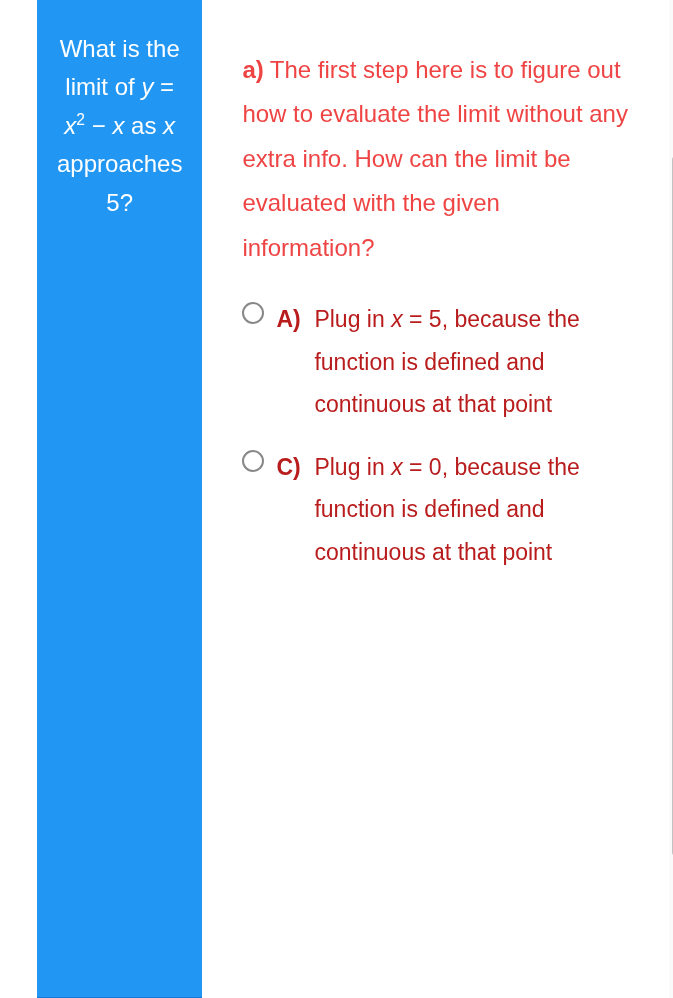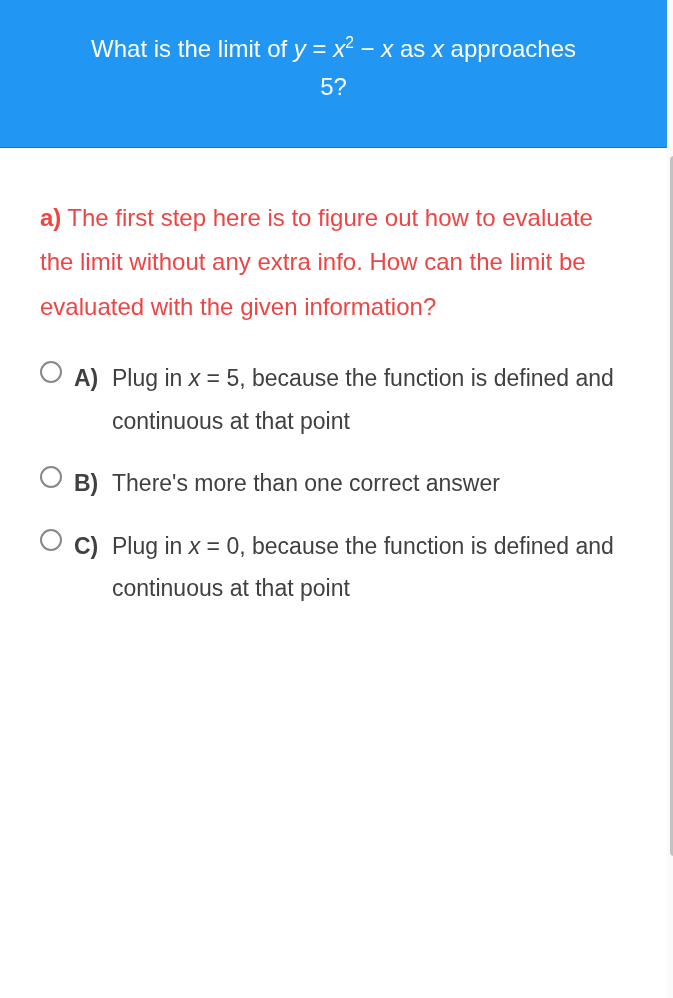--- a/index.html
+++ b/index.html
@@ -1,18 +1,18 @@
 <!DOCTYPE html>
 <html><head>
 <meta charset="utf-8">
 <style>
   * { box-sizing: border-box; margin: 0; padding: 0; }
   html, body { width: 673px; height: 998px; font-family: Arial, Helvetica, sans-serif; background: #fff; }
   .page { width: 673px; height: 998px; display: flex; }
-  .main-col { flex: 1 1 auto; display: flex; flex-direction: column; }
+  .main-col { flex: 1 1 auto; display: flex; flex-direction: row; padding-left: 37px; }
   .scrollbar-col { width: 14px; background: #fafafa; position: relative; }
   .scroll-thumb { position: absolute; left: 3px; width: 8px; top: 156px; height: 700px; background: #c2c2c2; border-radius: 4px; }
 
   .header {
     background: #2196f3;
     color: #ffffff;
     padding: 30px 20px 40px 20px;
     text-align: center;
     font-size: 24px;
     line-height: 1.6;
@@ -47,21 +47,21 @@
     border-radius: 50%;
     flex: 0 0 22px;
     margin-top: 4px;
     margin-right: 12px;
     background: #fff;
   }
   .opt-body {
     flex: 1 1 auto;
     font-size: 23px;
     line-height: 1.85;
-    color: #404040;
+    color: #b91c1c;
   }
   .opt-letter { font-weight: 700; margin-right: 4px; }
   .opt-text-wrap { display: block; padding-left: 38px; text-indent: -38px; }
   .opt-text-wrap .opt-letter { display: inline-block; width: 34px; text-indent: 0; }
   .ital { font-style: italic; }
 </style>
 </head>
 <body>
 
 <div class="page">
@@ -84,28 +84,20 @@
 
         <div class="option">
           <div class="radio"></div>
           <div class="opt-body">
             <span class="opt-text-wrap">
               <span class="opt-letter">A)</span><span>Plug in </span><span class="ital">x</span><span> = 5, because the function is defined and continuous at that point</span>
             </span>
           </div>
         </div>
 
-        <div class="option">
-          <div class="radio"></div>
-          <div class="opt-body">
-            <span class="opt-text-wrap">
-              <span class="opt-letter">B)</span><span>There's more than one correct answer</span><span class="ital"></span><span></span>
-            </span>
-          </div>
-        </div>
 
         <div class="option">
           <div class="radio"></div>
           <div class="opt-body">
             <span class="opt-text-wrap">
               <span class="opt-letter">C)</span><span>Plug in </span><span class="ital">x</span><span> = 0, because the function is defined and continuous at that point</span>
             </span>
           </div>
         </div>
 

